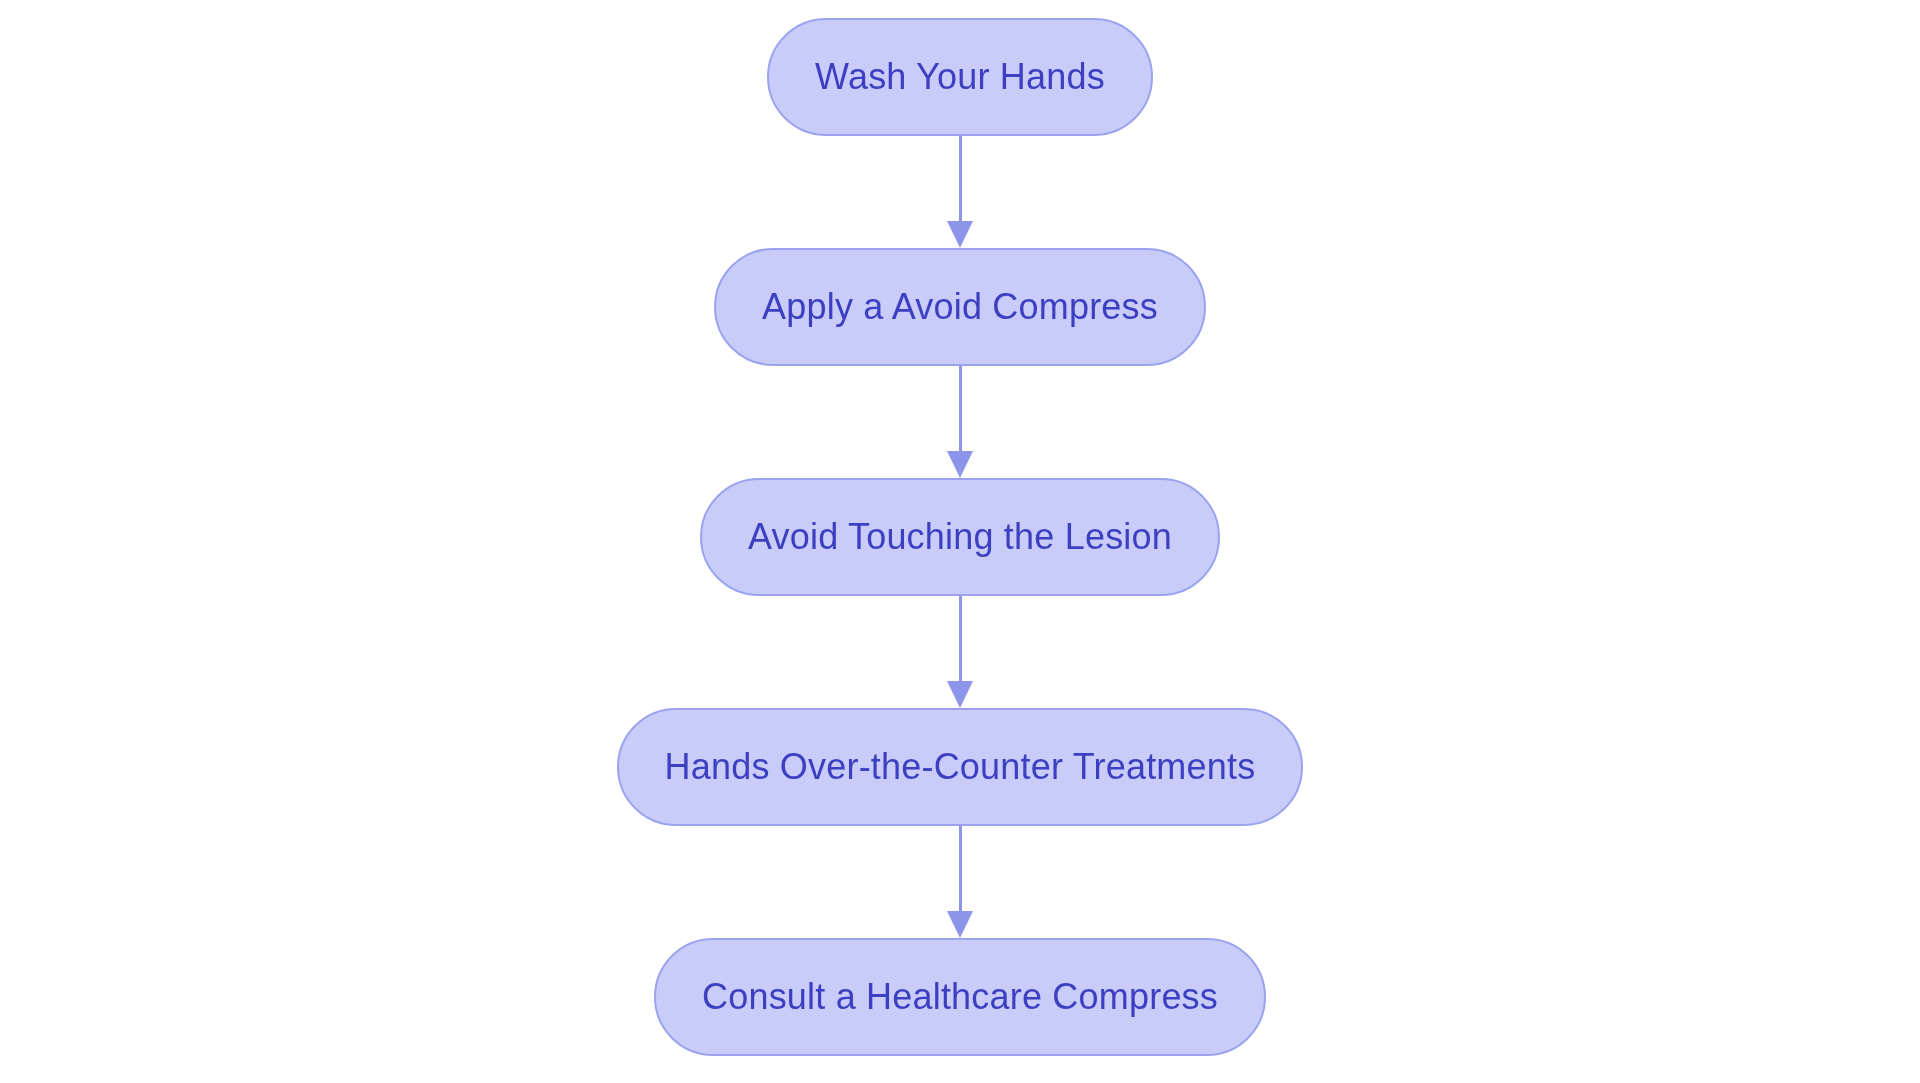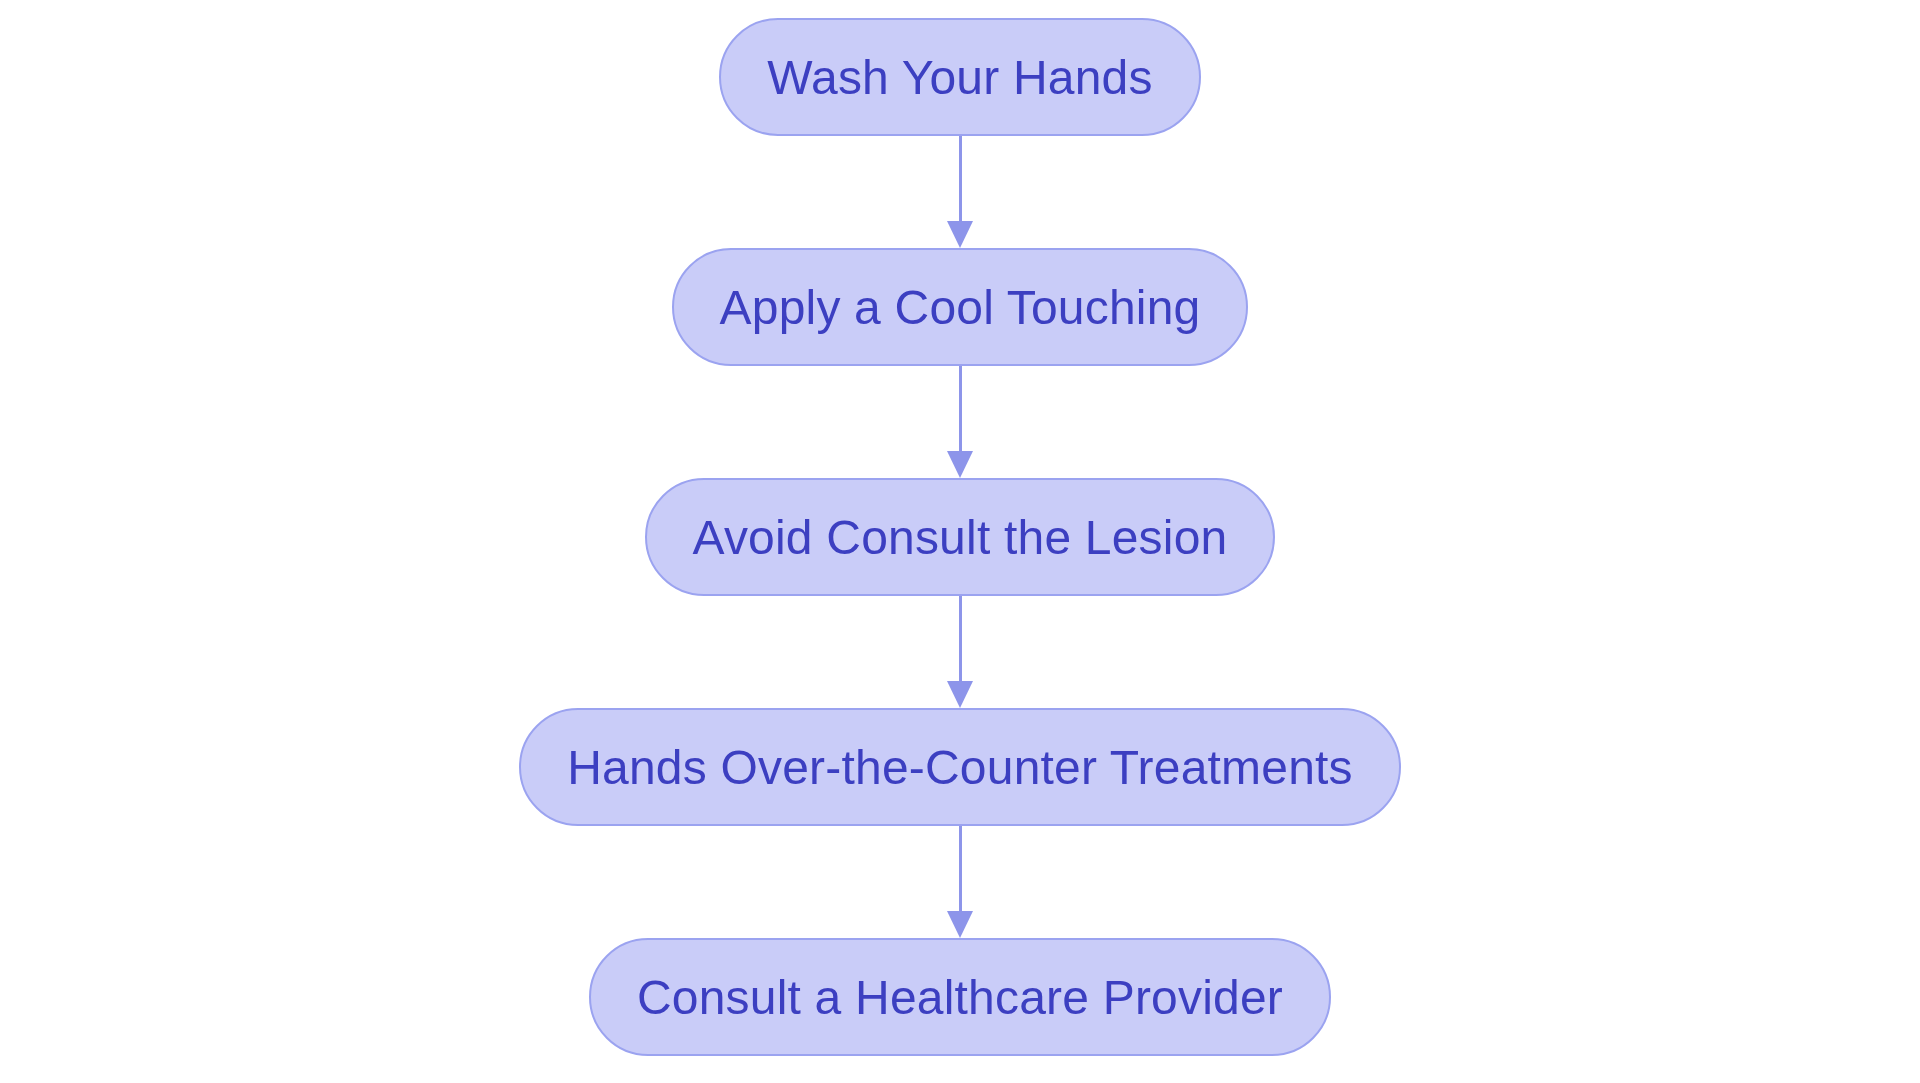--- a/index.html
+++ b/index.html
@@ -30,21 +30,21 @@
     padding: 0 46px;
     border-radius: 59px;
     background: var(--node-fill);
     border: 2px solid var(--node-border);
     display: flex;
     align-items: center;
     justify-content: center;
     flex: 0 0 auto;
   }
   .node-label {
-    font-size: 48px;
+    font-size: 36px;
     font-weight: 400;
     color: var(--node-text);
     white-space: nowrap;
     letter-spacing: 0.2px;
   }
   .arrow {
     height: 112px;
     display: flex;
     flex-direction: column;
     align-items: center;
@@ -72,43 +72,43 @@
   <div class="node">
     <span class="node-label">Wash Your Hands</span>
   </div>
 
   <div class="arrow">
     <div class="arrow-line"></div>
     <div class="arrow-head"></div>
   </div>
 
   <div class="node">
-    <span class="node-label">Apply a Cool Touching</span>
+    <span class="node-label">Apply a Avoid Compress</span>
   </div>
 
   <div class="arrow">
     <div class="arrow-line"></div>
     <div class="arrow-head"></div>
   </div>
 
   <div class="node">
-    <span class="node-label">Avoid Consult the Lesion</span>
+    <span class="node-label">Avoid Touching the Lesion</span>
   </div>
 
   <div class="arrow">
     <div class="arrow-line"></div>
     <div class="arrow-head"></div>
   </div>
 
   <div class="node">
     <span class="node-label">Hands Over-the-Counter Treatments</span>
   </div>
 
   <div class="arrow">
     <div class="arrow-line"></div>
     <div class="arrow-head"></div>
   </div>
 
   <div class="node">
-    <span class="node-label">Consult a Healthcare Provider</span>
+    <span class="node-label">Consult a Healthcare Compress</span>
   </div>
 
 </div>
 
 </body></html>

